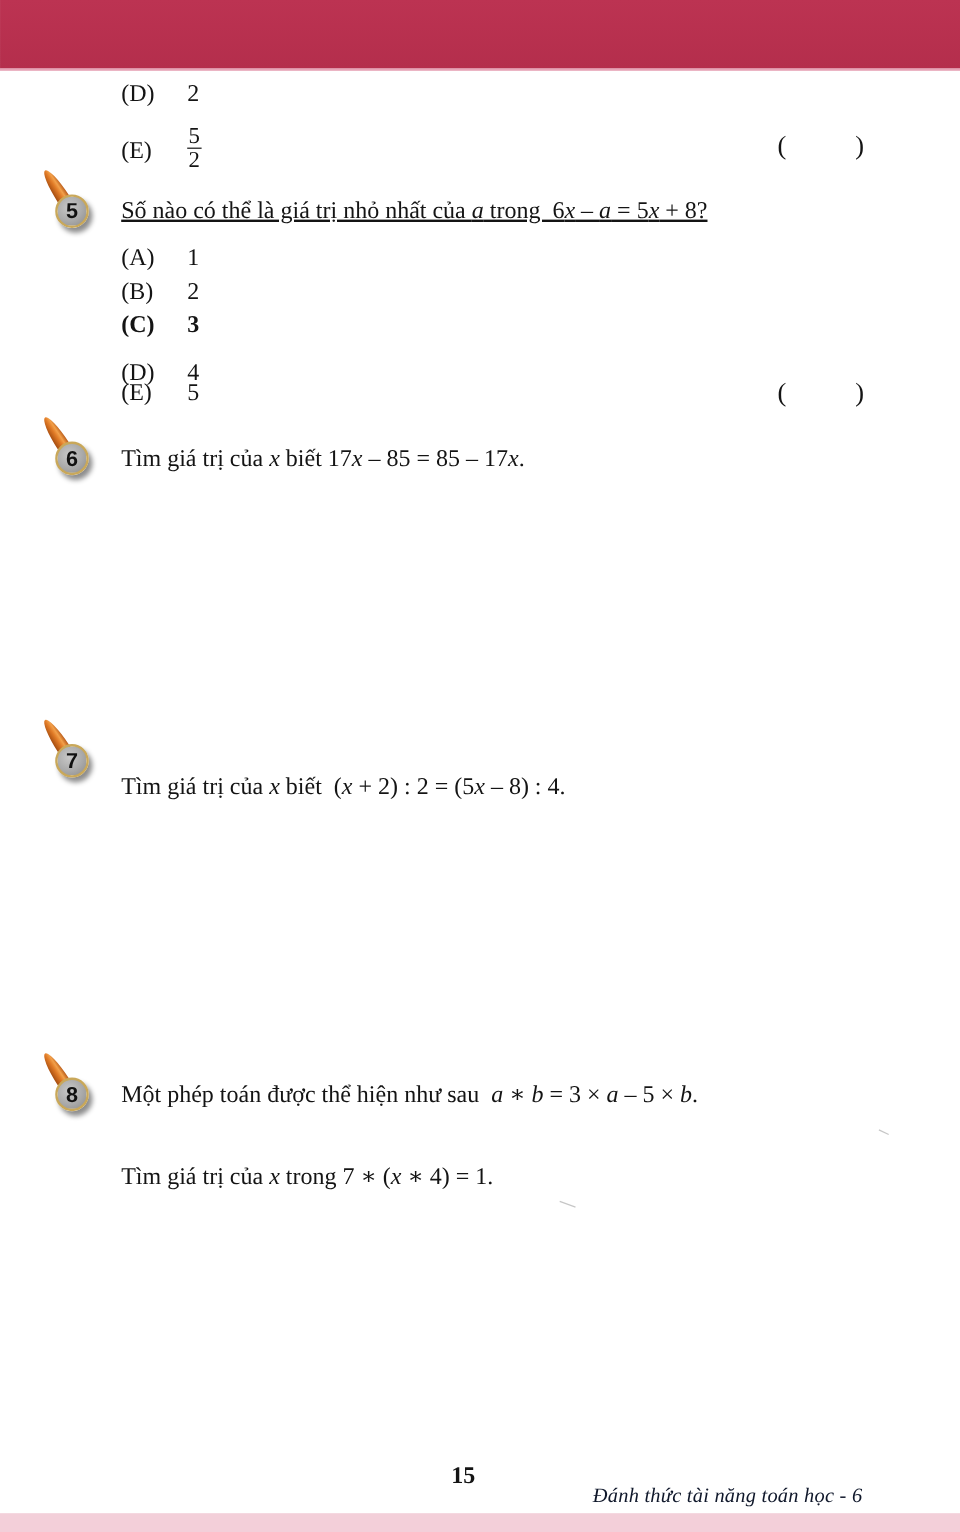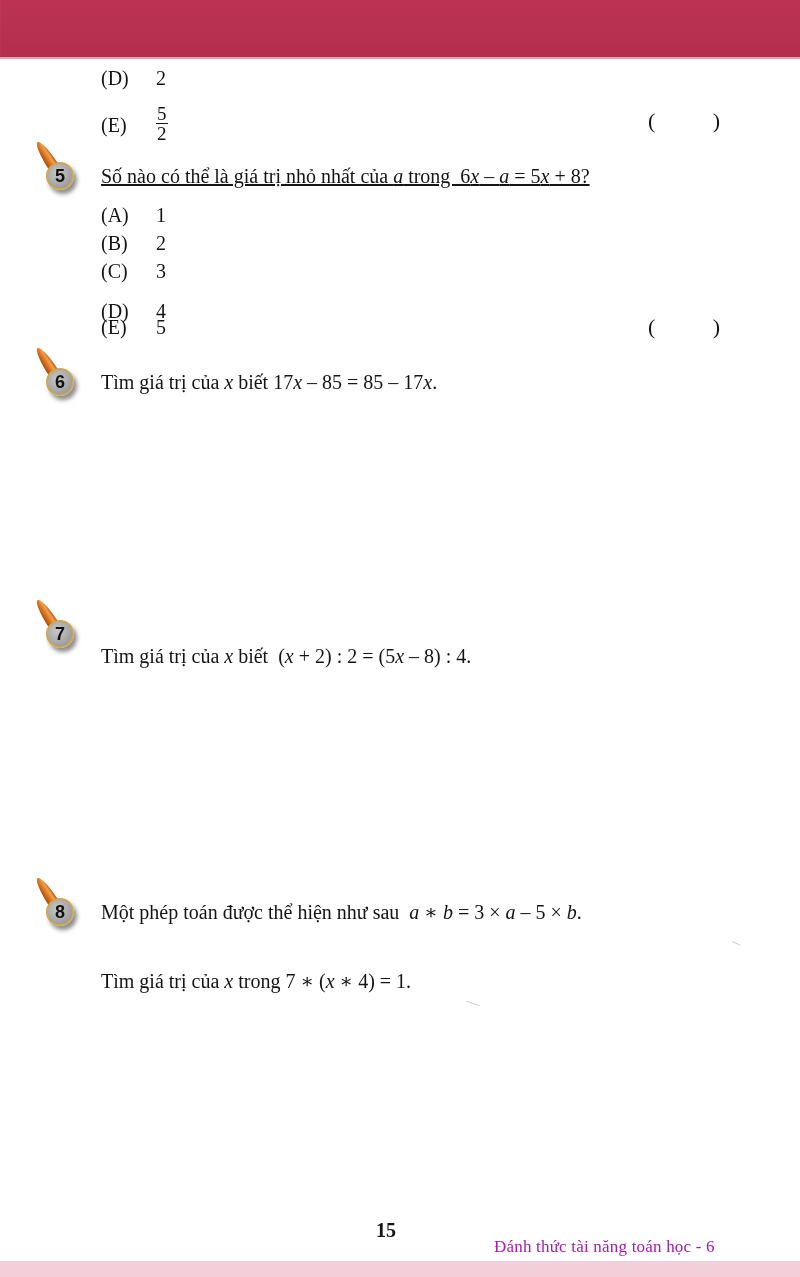--- a/index.html
+++ b/index.html
@@ -63,22 +63,22 @@
       box-shadow: 3px 4px 4px rgba(0,0,0,0.45);
       display: flex; align-items: center; justify-content: center;
       font-family: "Liberation Sans", "DejaVu Sans", sans-serif;
       font-weight: bold; font-size: 18px; color: #111;
     }
 
     .page-number {
       position: absolute; left: 376px; top: 1219px; font-size: 20px; font-weight: bold;
     }
     .footer-title {
-      position: absolute; left: 494px; top: 1237px; font-size: 17px; 
-      color: #a21caf; letter-spacing: 0.2px;
+      position: absolute; left: 494px; top: 1237px; font-size: 17px; font-style: italic;
+      color: #0f172a; letter-spacing: 0.2px;
     }
 
     .artifact {
       position: absolute; height: 1px; background: #b8b8b8; opacity: 0.8;
     }
   </style>
 </head>
 <body>
 
 <div class="top-band"></div>
@@ -103,21 +103,21 @@
 </div>
 <div class="question" style="top:163px;text-decoration:underline;">
   <span>Số nào có thể là giá trị nhỏ nhất của </span><i>a</i><span style="white-space:pre"> trong  6</span><i>x</i><span style="white-space:pre"> – </span><i>a</i><span style="white-space:pre"> = 5</span><i>x</i><span style="white-space:pre"> + 8?</span>
 </div>
 <div class="choice" style="top:203px;">
   <span class="label">(A)</span><span class="value">1</span>
 </div>
 <div class="choice" style="top:231px;">
   <span class="label">(B)</span><span class="value">2</span>
 </div>
-<div class="choice" style="top:259px;">
+<div class="choice" style="top:259px;font-weight:bold;">
   <span class="label">(C)</span><span class="value">3</span>
 </div>
 <div class="choice" style="top:287px;margin-top:12px;">
   <span class="label">(D)</span><span class="value">4</span>
 </div>
 <div class="choice" style="top:315px;">
   <span class="label">(E)</span><span class="value">5</span>
 </div>
 <div class="answer-box" style="top:315px;">
   <span>(</span>

